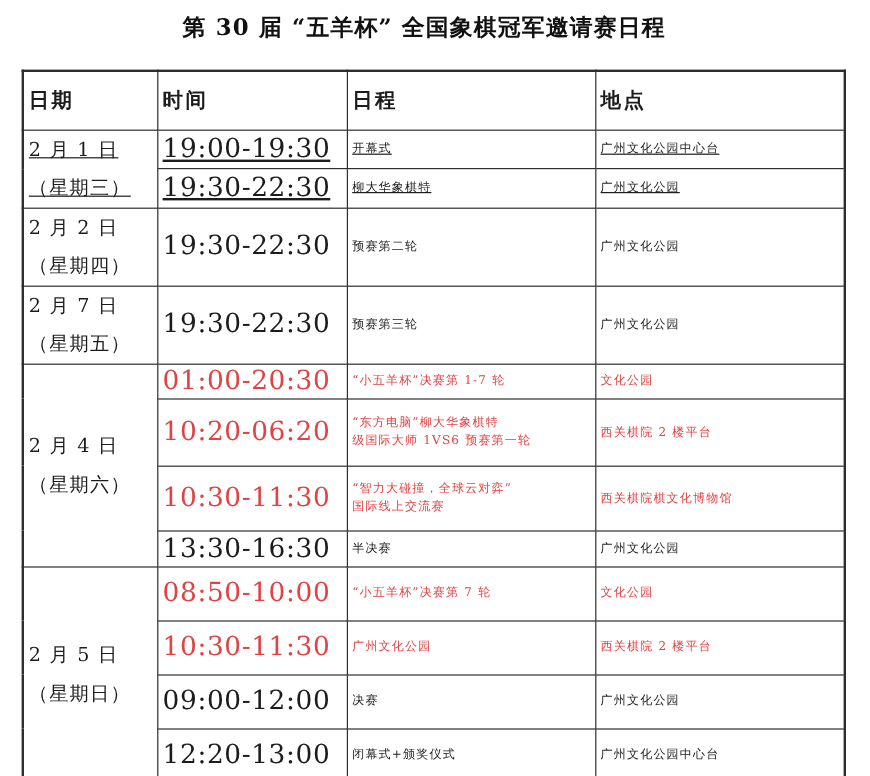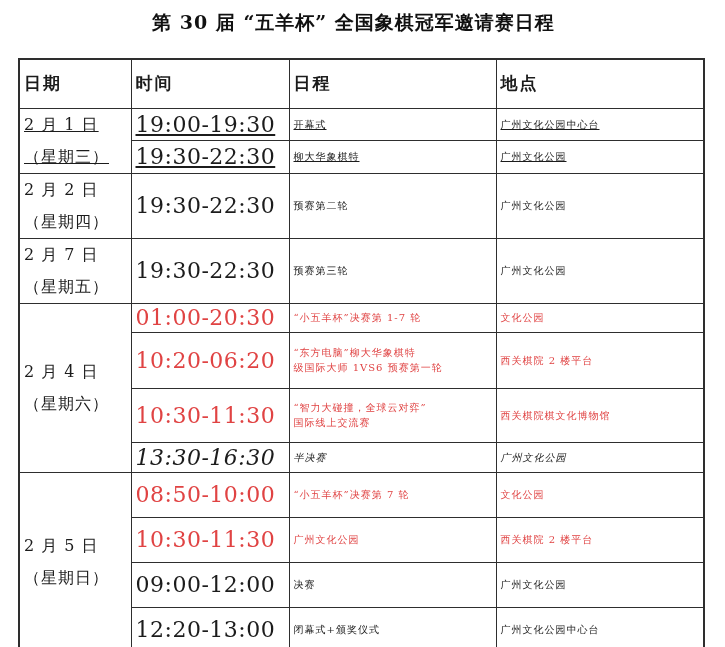--- a/index.html
+++ b/index.html
@@ -39,21 +39,21 @@
     letter-spacing:1px;color:var(--ink);
   }
   tr.red td.time,tr.red td.event,tr.red td.venue{color:var(--red);}
   
   tr.hhead{height:49px;}
   tr.h28{height:28px;text-decoration:underline;}
   tr.h55{height:55px;}
   tr.h29{height:29px;}
   tr.h56{height:56px;}
   tr.h54{height:54px;}
-  tr.h30{height:30px;font-style:italic;}
+  tr.h30{height:30px;}
   tr.h45{height:45px;}
   tr.h46{height:46px;}
 </style>
 </head>
 <body>
 
 <div class="page-title">第 30 届 “五羊杯” 全国象棋冠军邀请赛日程</div>
 
 <table class="schedule">
   <colgroup>

